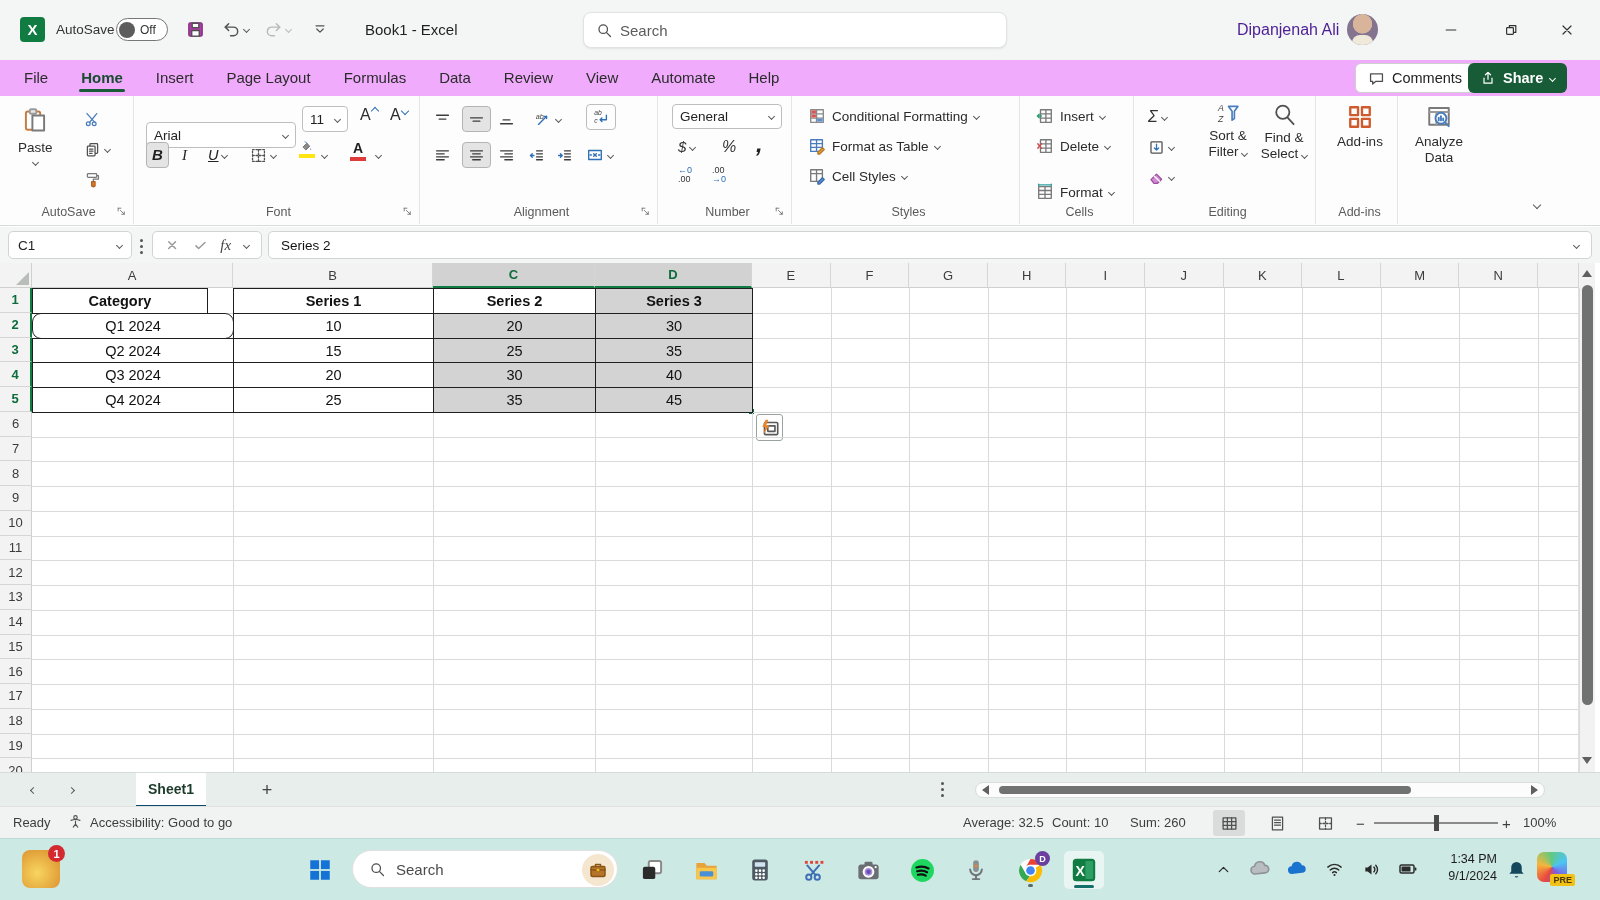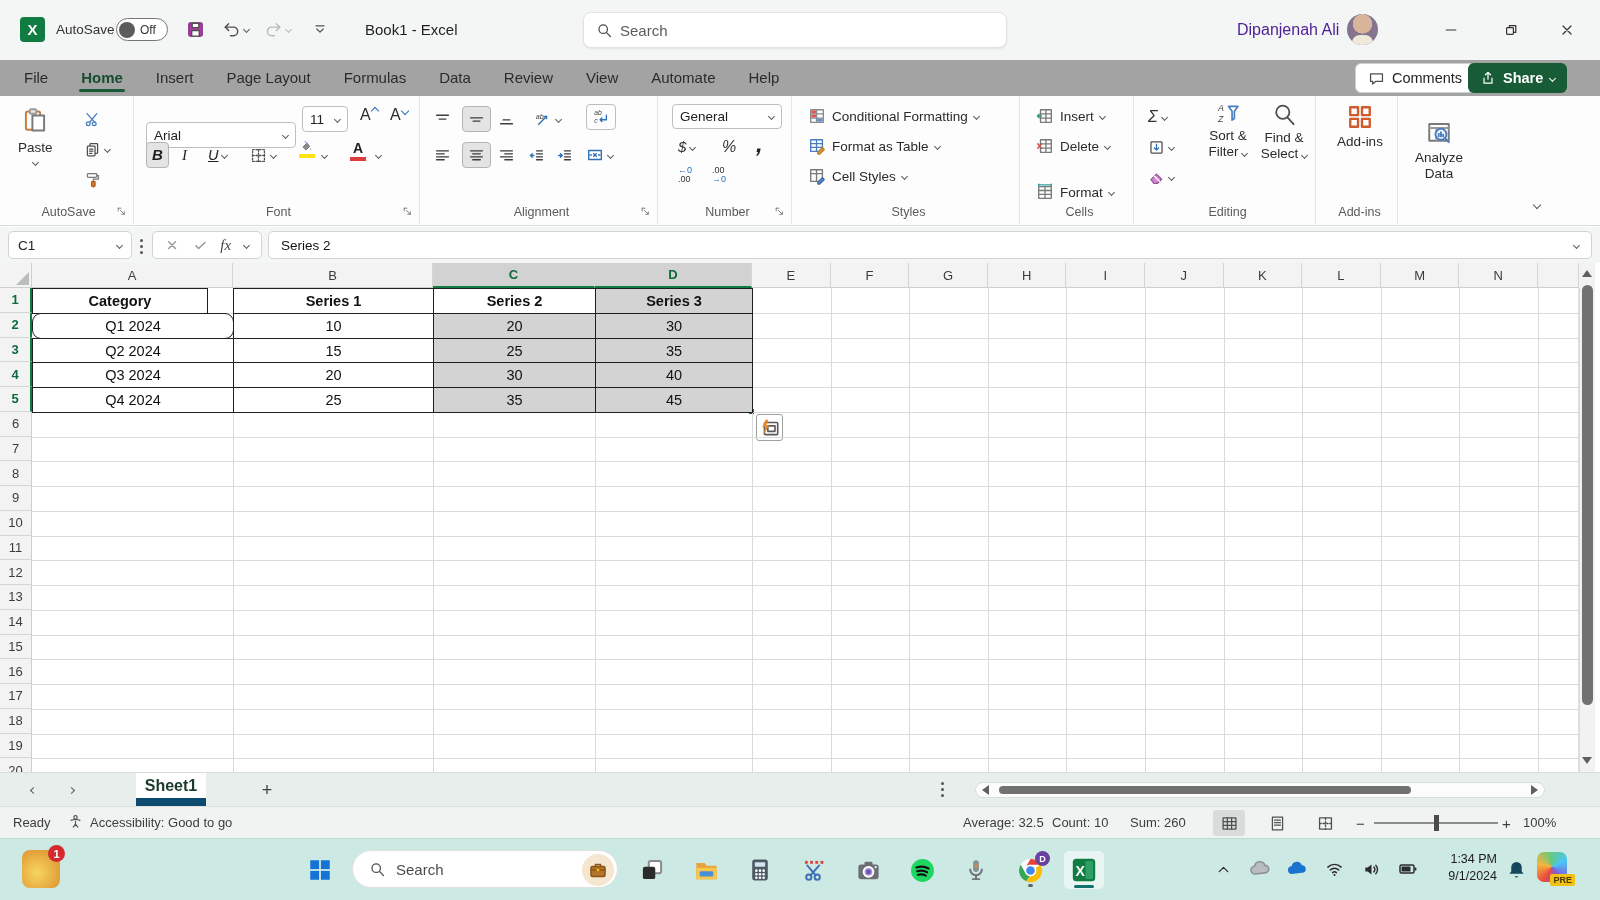--- a/index.html
+++ b/index.html
@@ -22,21 +22,21 @@
 .toggle span{font-size:12px;color:#333}
 .qbtn{position:absolute;top:16px;height:26px;display:flex;align-items:center;gap:3px}
 .doc-title{position:absolute;left:365px;top:21px;font-size:15px;color:#1f1f1f}
 .tb-search{position:absolute;left:583px;top:12px;width:424px;height:36px;background:#fff;border:1px solid #e1e3e2;border-radius:8px;box-shadow:0 1px 2px rgba(0,0,0,.08);display:flex;align-items:center;padding-left:36px;gap:10px}
 .tb-search span{font-size:15px;color:#5c5c5c}
 .user-name{position:absolute;left:1237px;top:21px;font-size:16px;color:#4c1d95}
 .avatar{position:absolute;left:1347px;top:14px;width:31px;height:31px;border-radius:50%;background:radial-gradient(circle at 50% 32%,#d8b59a 0 36%,#85748f 38%);overflow:hidden}
 .avatar i{position:absolute;bottom:0;left:5px;width:21px;height:10px;background:#efe9da;border-radius:8px 8px 0 0}
 .wctl{position:absolute;top:16px;width:30px;height:28px;display:flex;align-items:center;justify-content:center}
 
-.menubar{position:absolute;left:0;top:60px;width:1600px;height:36px;background:#a3a3a3}
+.menubar{position:absolute;left:0;top:60px;width:1600px;height:36px;background:#f0abfc}
 #menu-tabs{position:absolute;left:22px;top:0;height:36px;display:flex;gap:29px;align-items:center}
 #menu-tabs .mtab{font-size:15px;color:#2b2b2b;padding:6px 2px 7px;position:relative}
 #menu-tabs .mtab.active{font-weight:bold;color:#174c31}
 #menu-tabs .mtab.active::after{content:"";position:absolute;left:0;right:0;bottom:1px;height:3px;background:#185c37;border-radius:2px}
 .comments-btn{position:absolute;left:1355px;top:3px;height:30px;padding:0 12px;background:#fff;border:1px solid #cfd1d0;border-radius:6px;display:flex;align-items:center;gap:7px;font-size:14.5px;color:#222}
 .share-btn{position:absolute;left:1468px;top:3px;height:30px;padding:0 12px;background:#185c37;border-radius:6px;display:flex;align-items:center;gap:7px;font-size:14.5px;color:#fff;font-weight:bold}
 
 .ribbon{position:absolute;left:0;top:96px;width:1600px;height:130px;background:#fdfdfd;border-bottom:1px solid #d9dbda}
 .rgroup{position:absolute;top:0;height:128px;border-right:1px solid #e4e6e5}
 .glabel{position:absolute;bottom:5px;left:0;right:0;text-align:center;font-size:12.5px;color:#5a5a5a}
@@ -86,21 +86,21 @@
 .qa-btn{position:absolute;left:756px;top:151px;width:27px;height:27px;background:#fff;border:1px solid #9aa39e;border-radius:3px;display:flex;align-items:center;justify-content:center}
 .vscroll{position:absolute;left:1578px;top:0;width:17px;height:509px;background:#f1f2f1;border-left:1px solid #e0e0e0}
 .tri-up{width:0;height:0;border-left:5px solid transparent;border-right:5px solid transparent;border-bottom:7px solid #606060}
 .tri-down{width:0;height:0;border-left:5px solid transparent;border-right:5px solid transparent;border-top:7px solid #606060}
 .tri-left{width:0;height:0;border-top:5px solid transparent;border-bottom:5px solid transparent;border-right:7px solid #606060}
 .tri-right{width:0;height:0;border-top:5px solid transparent;border-bottom:5px solid transparent;border-left:7px solid #606060}
 .vthumb{position:absolute;left:3px;top:22px;width:11px;height:420px;background:#6f7270;border-radius:6px}
 
 .sheettabs{position:absolute;left:0;top:772px;width:1600px;height:34px;background:#e7eeec;border-top:1px solid #d5dcd9}
 .stab-arrow{position:absolute;top:8px;width:18px;height:18px;color:#5f5f5f;display:flex;align-items:center;justify-content:center}
-.sheet-tab{position:absolute;left:136px;top:0;width:70px;height:33px;background:#fff;display:flex;align-items:center;justify-content:center;font-size:16px;font-weight:bold;color:#1d3b2a;border-bottom:8px solid #0c4a6e}
+.sheet-tab{position:absolute;left:136px;top:0;width:70px;height:33px;background:#fff;display:flex;align-items:center;justify-content:center;font-size:14px;font-weight:bold;color:#1d3b2a;border-bottom:1px solid #0c4a6e}
 .addsheet{position:absolute;left:256px;top:6px;width:22px;height:22px;font-size:18px;color:#444;display:flex;align-items:center;justify-content:center}
 .hscroll{position:absolute;left:975px;top:9px;width:570px;height:16px;background:#fbfcfb;border:1px solid #d8dedb;border-radius:8px;display:flex;align-items:center;padding:0 6px;gap:4px}
 .hthumb{height:8px;background:#6f7270;border-radius:4px;flex:none;width:412px;margin-left:6px}
 
 .statusbar{position:absolute;left:0;top:806px;width:1600px;height:32px;background:#f1f3f2;border-top:1px solid #dfe1e0;font-size:13px;color:#3d3d3d}
 .sb{position:absolute;top:8px}
 .sb-view{position:absolute;top:3px;width:32px;height:26px;display:flex;align-items:center;justify-content:center;border-radius:3px}
 .sb-view.on{background:#d9dcda}
 .zoomtrack{position:absolute;left:1374px;top:15px;width:124px;height:2px;background:#8b8b8b}
 .zoomhandle{position:absolute;left:1434px;top:8px;width:5px;height:16px;background:#4a4a4a}
@@ -610,21 +610,21 @@
                 <rect x="11.5" y="11.5" width="6" height="6"></rect>
               </g>
             </svg>
           </i>
         <span class="rlbl">Add-ins</span>
       </div>
       <div class="glabel">Add-ins</div>
     </div>
 
     <div class="rgroup" style="left:1404px;width:70px;border-right:none">
-      <div class="bigbtn" style="left:4px;top:24px;width:62px">
+      <div class="bigbtn" style="left:4px;top:8px;width:62px">
         <i>
             <svg width="26" height="26" viewBox="0 0 20 20" fill="none" stroke="#505050" stroke-width="1.5" stroke-linecap="round" stroke-linejoin="round">
               <rect x="2.5" y="3" width="15" height="13" stroke="#7a7a7a"></rect>
               <path d="M2.5 6.2h15M8 6.2V16" stroke="#9a9a9a"></path>
               <circle cx="11.5" cy="11" r="4.2" fill="#fff" stroke="#4a7dbd"></circle>
               <path d="M9.8 12.6v-2M11.5 12.6V9.4M13.2 12.6v-1.4" stroke="#4a7dbd"></path>
               <path d="M14.8 14.2 17.5 17" stroke="#4a7dbd"></path>
             </svg>
           </i>
         <span class="rlbl"><span>Analyze</span><br><span>Data</span></span>

